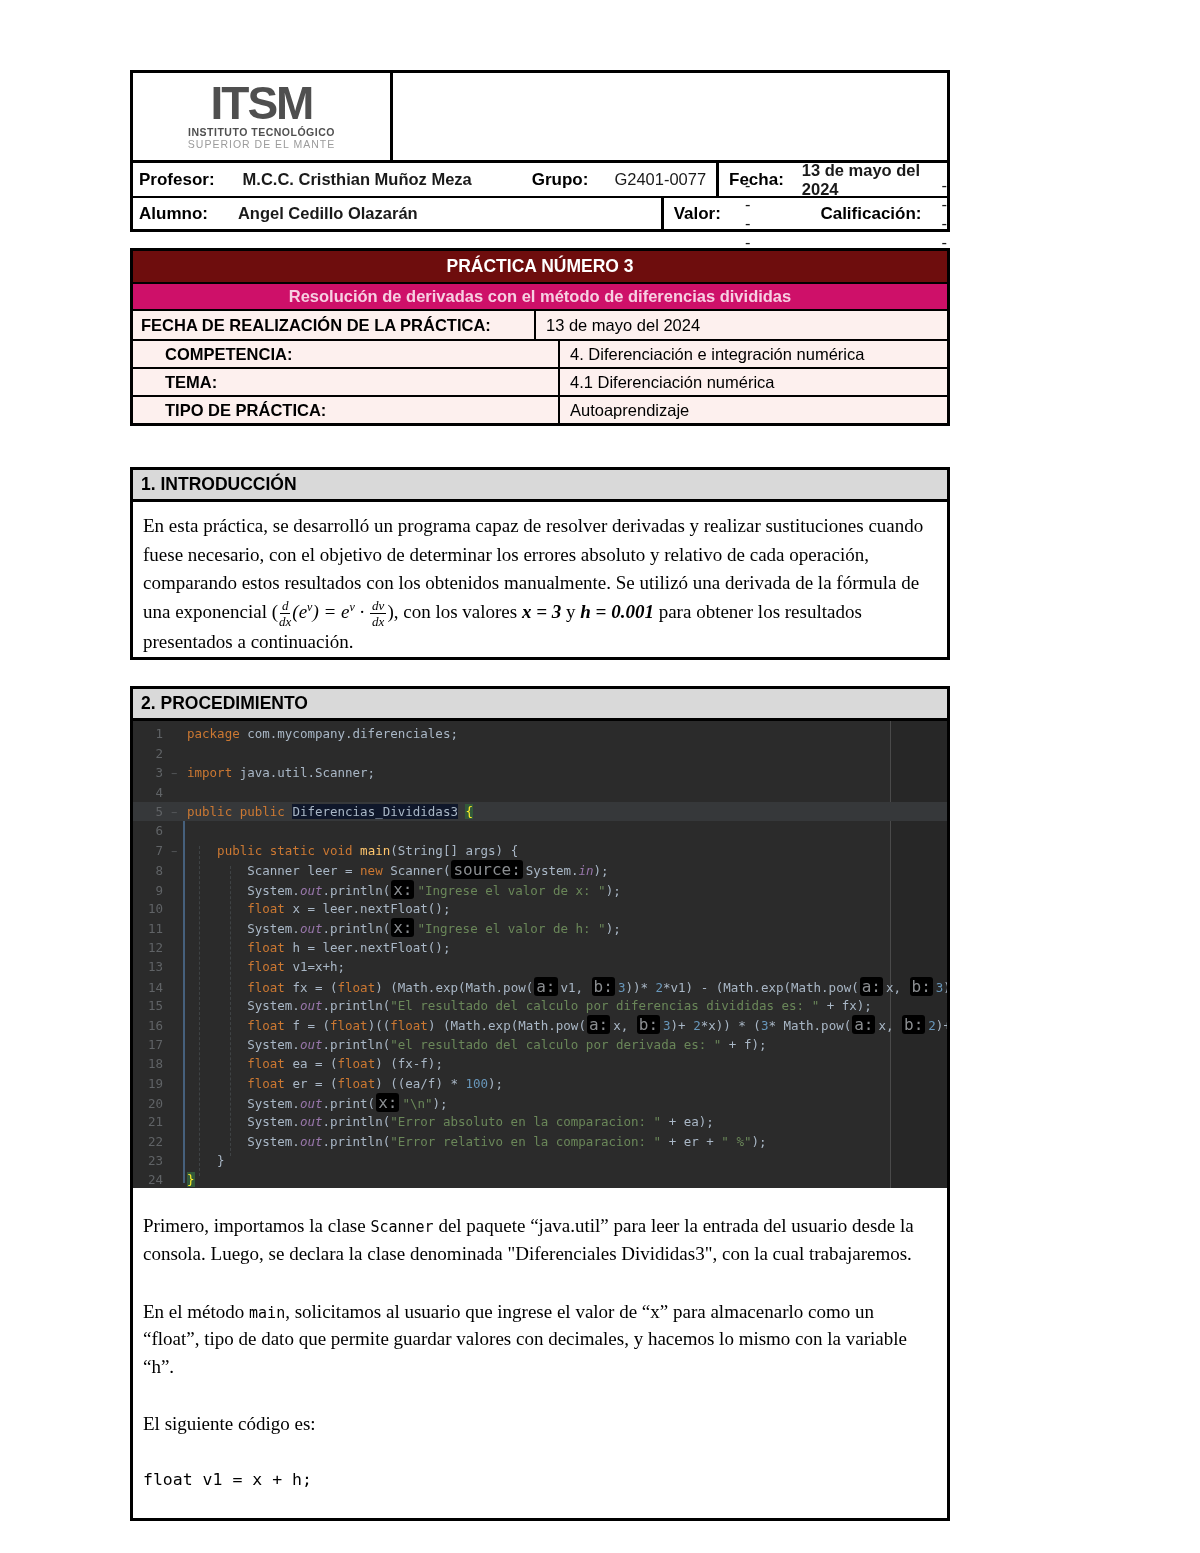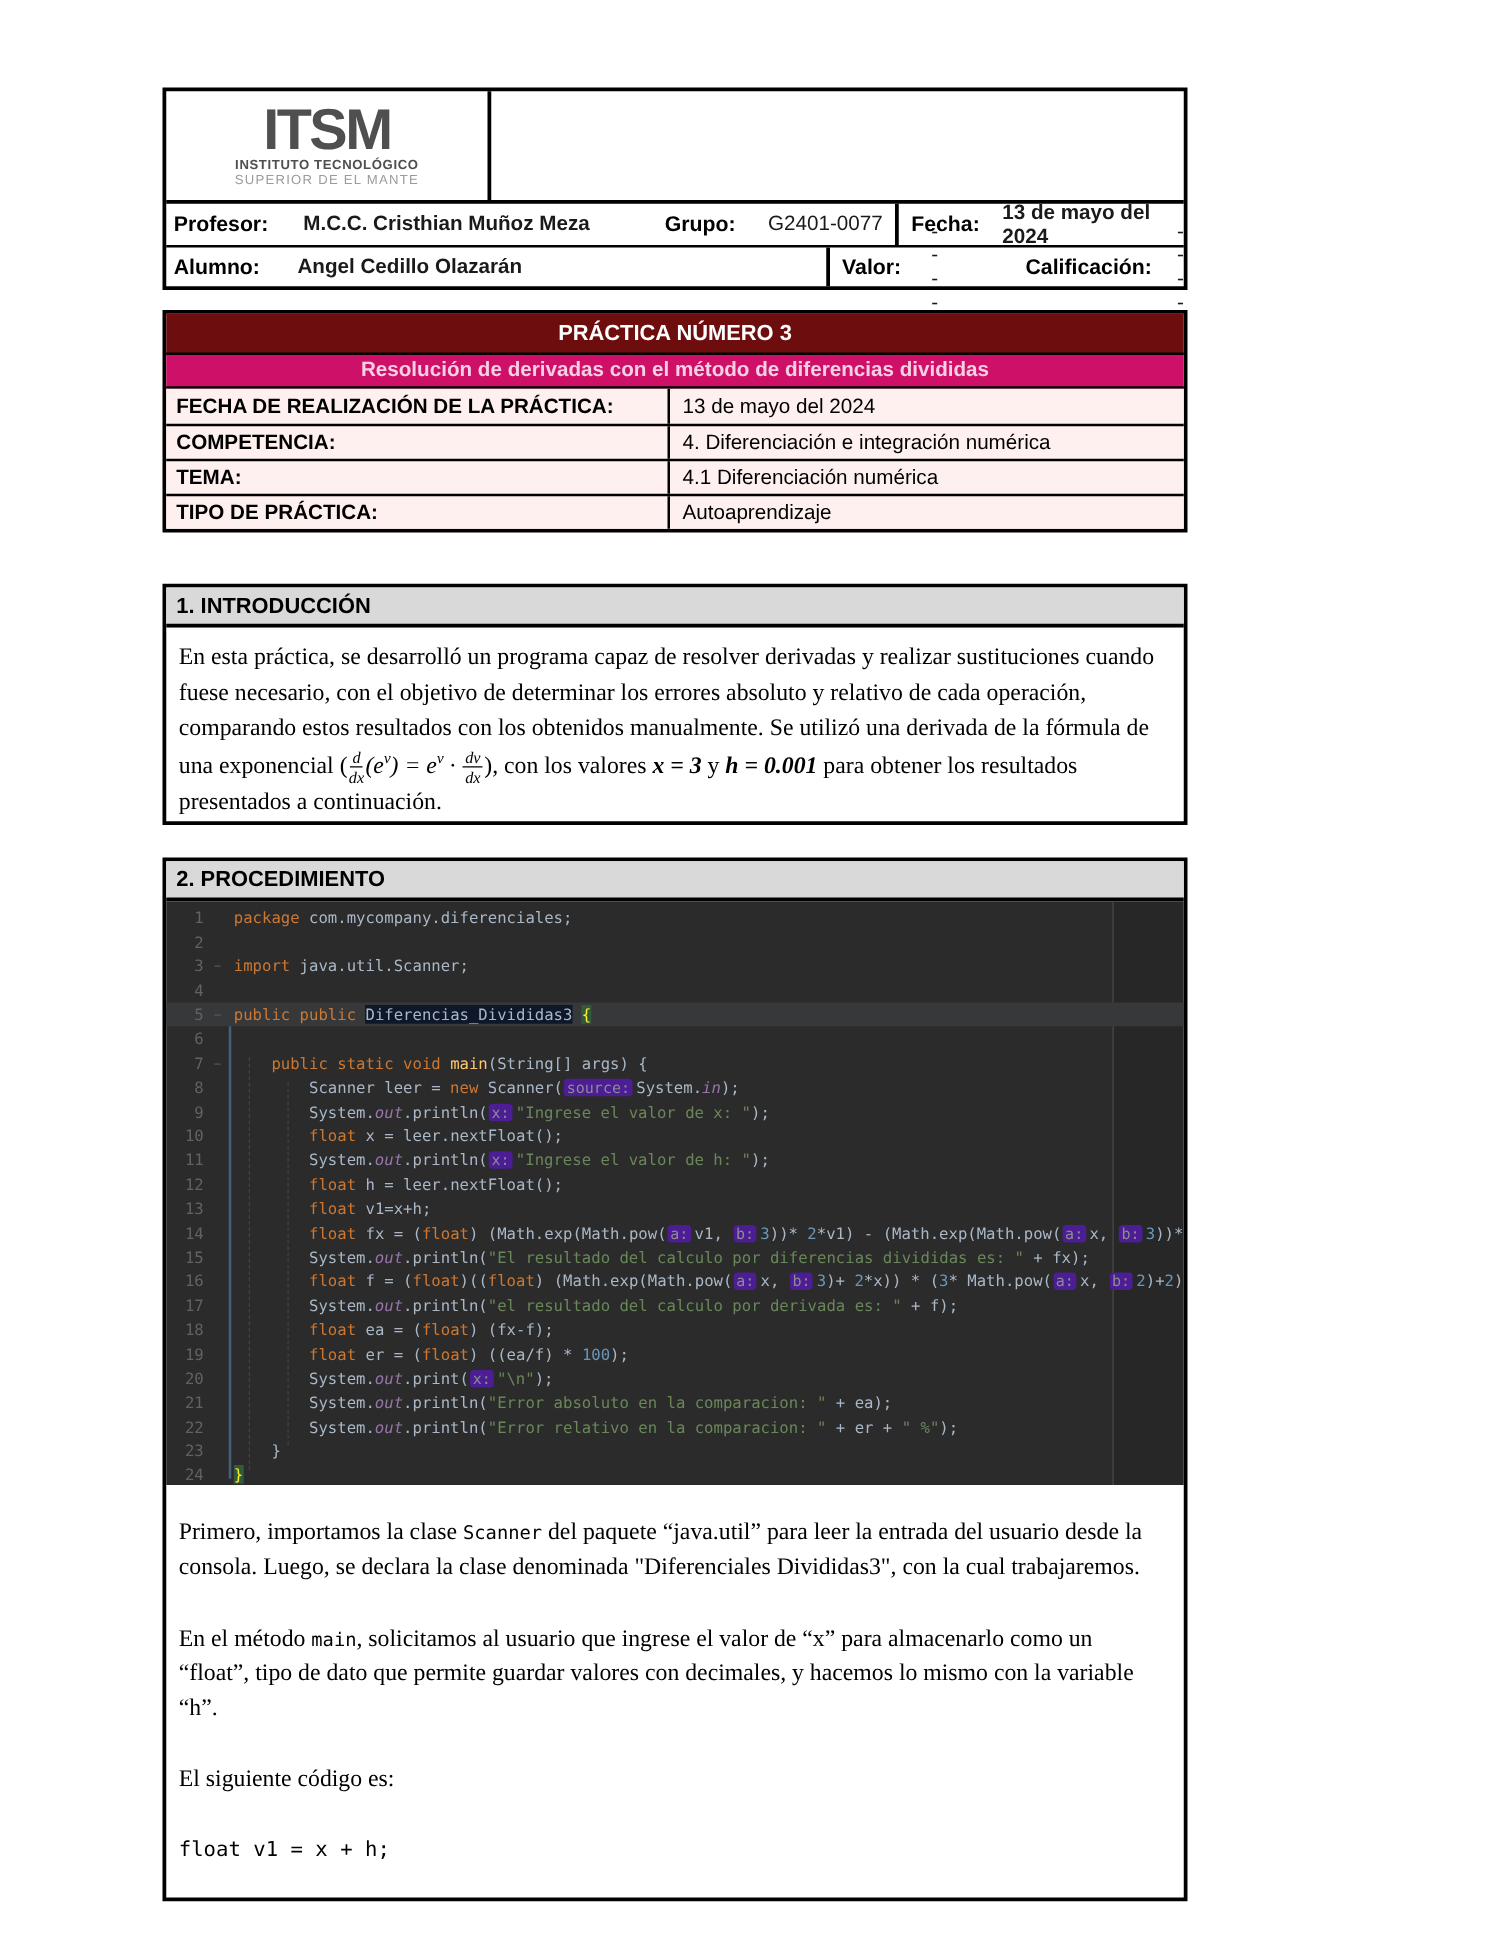--- a/index.html
+++ b/index.html
@@ -27,21 +27,21 @@
   .hdr-right { flex:1; display:flex; align-items:center; }
   .lbl { font-weight:700; font-size:17px; }
   .val { font-size:16.5px; font-weight:700; color:#1a1a1a; }
   .val.light { font-weight:400; }
 
   
   .prac-table { border:3px solid #000; margin-top:16px; }
   .prac-title { background:var(--header_red,#6e0d0d); color:#fff; text-align:center; font-weight:700; font-size:17.5px; padding:5px 0; border-bottom:2.5px solid #000; }
   .prac-sub { background:var(--magenta,#ce1069); color:#f7cfe2; text-align:center; font-weight:700; font-size:16.5px; padding:3px 0; border-bottom:2.5px solid #000; }
   .prac-row { display:flex; background:var(--row_pink,#fdf0ee); height:28px; }
-  .prac-row + .prac-row { border-top:2.5px solid #000; }
+  .prac-row + .prac-row { border-top:2.5px solid #000;padding-left:24px; }
   .prac-label { width:403px; border-right:2.5px solid #000; font-weight:700; font-size:16.5px; display:flex; align-items:center; padding-left:8px; }
   .prac-value { flex:1; font-size:16.5px; display:flex; align-items:center; padding-left:10px; }
 
   
   .section { border:3px solid #000; margin-top:41px; }
   .sec-head { background:var(--section_gray,#d9d9d9); font-weight:700; font-size:17.5px; padding:4px 8px; border-bottom:3px solid #000; }
   .sec-body { font-family:"Liberation Serif", serif; font-size:19px; line-height:1.5; padding:10px 12px 1px 10px; }
 
   
   .frac { display:inline-flex; flex-direction:column; align-items:center; vertical-align:middle; line-height:1; font-style:italic; margin:0 1px; }
@@ -64,21 +64,21 @@
   .code-line.current { background:#36383a; }
   .lnum { display:inline-block; width:38px; text-align:right; color:var(--line_number,#606366); padding-right:8px; }
   .fold { display:inline-block; width:16px; color:#5a5d5f; font-size:10px; vertical-align:middle; }
   .lbody { white-space:pre; }
   .tk-p { color:var(--plain,#a9b7c6); }
   .tk-k { color:var(--keyword,#cc7832); }
   .tk-s { color:var(--string,#6a8759); }
   .tk-n { color:var(--number,#6897bb); }
   .tk-f { color:var(--field,#9876aa); font-style:italic; }
   .tk-m { color:#ffc66d; }
-  .tk-h { color:#8a8d90; background:#4c1d95; border-radius:3px; font-size:12px; padding:0 2px; margin:0 3px 0 1px; }
+  .tk-h { color:#8a8d90; background:#000000; border-radius:3px; font-size:16px; padding:0 2px; margin:0 3px 0 1px; }
   .tk-cn { color:#a9b7c6; background:#0f172a; }
   .tk-bh { color:#ffef28; background:#32593a; }
 
   
   .proc-text { font-family:"Liberation Serif", serif; font-size:19px; line-height:1.45; padding:24px 14px 22px 10px; }
   .proc-text p { margin-bottom:30px; }
   .seg-t { }
   .seg-code { font-family:"DejaVu Sans Mono", monospace; font-size:15px; }
   .mono-line { font-family:"DejaVu Sans Mono", monospace; font-size:16.5px; margin-bottom:4px; }
 </style>

